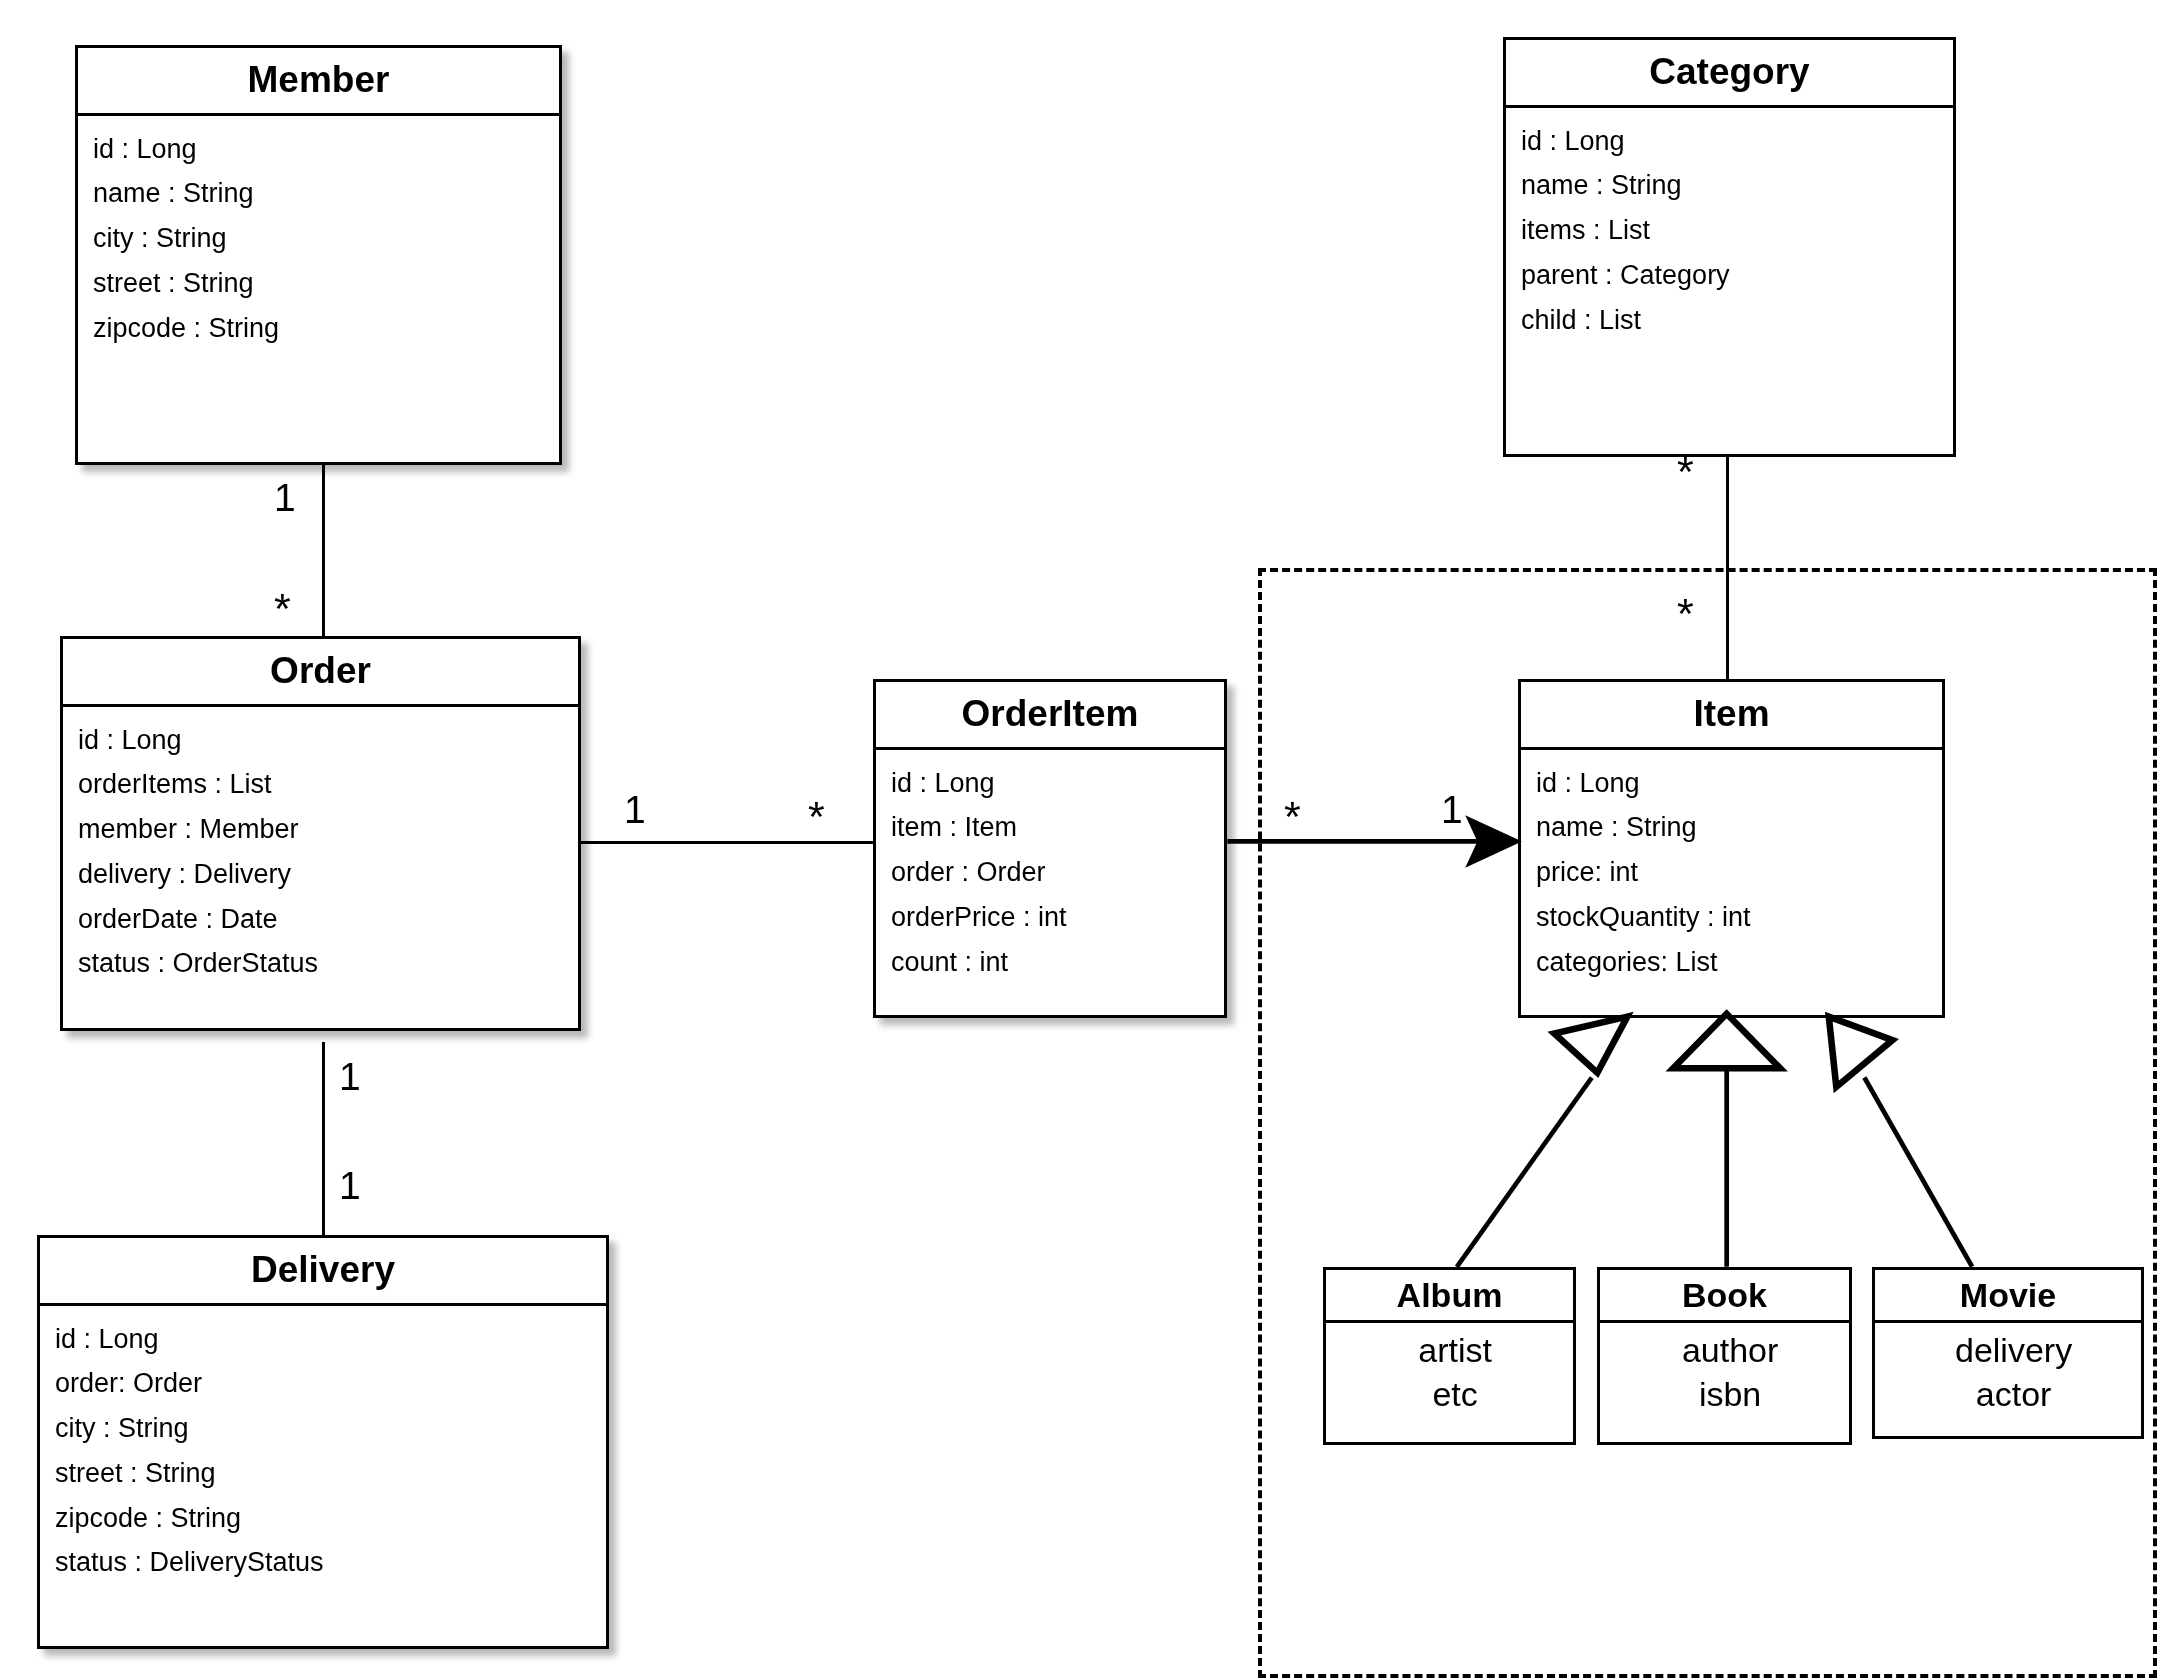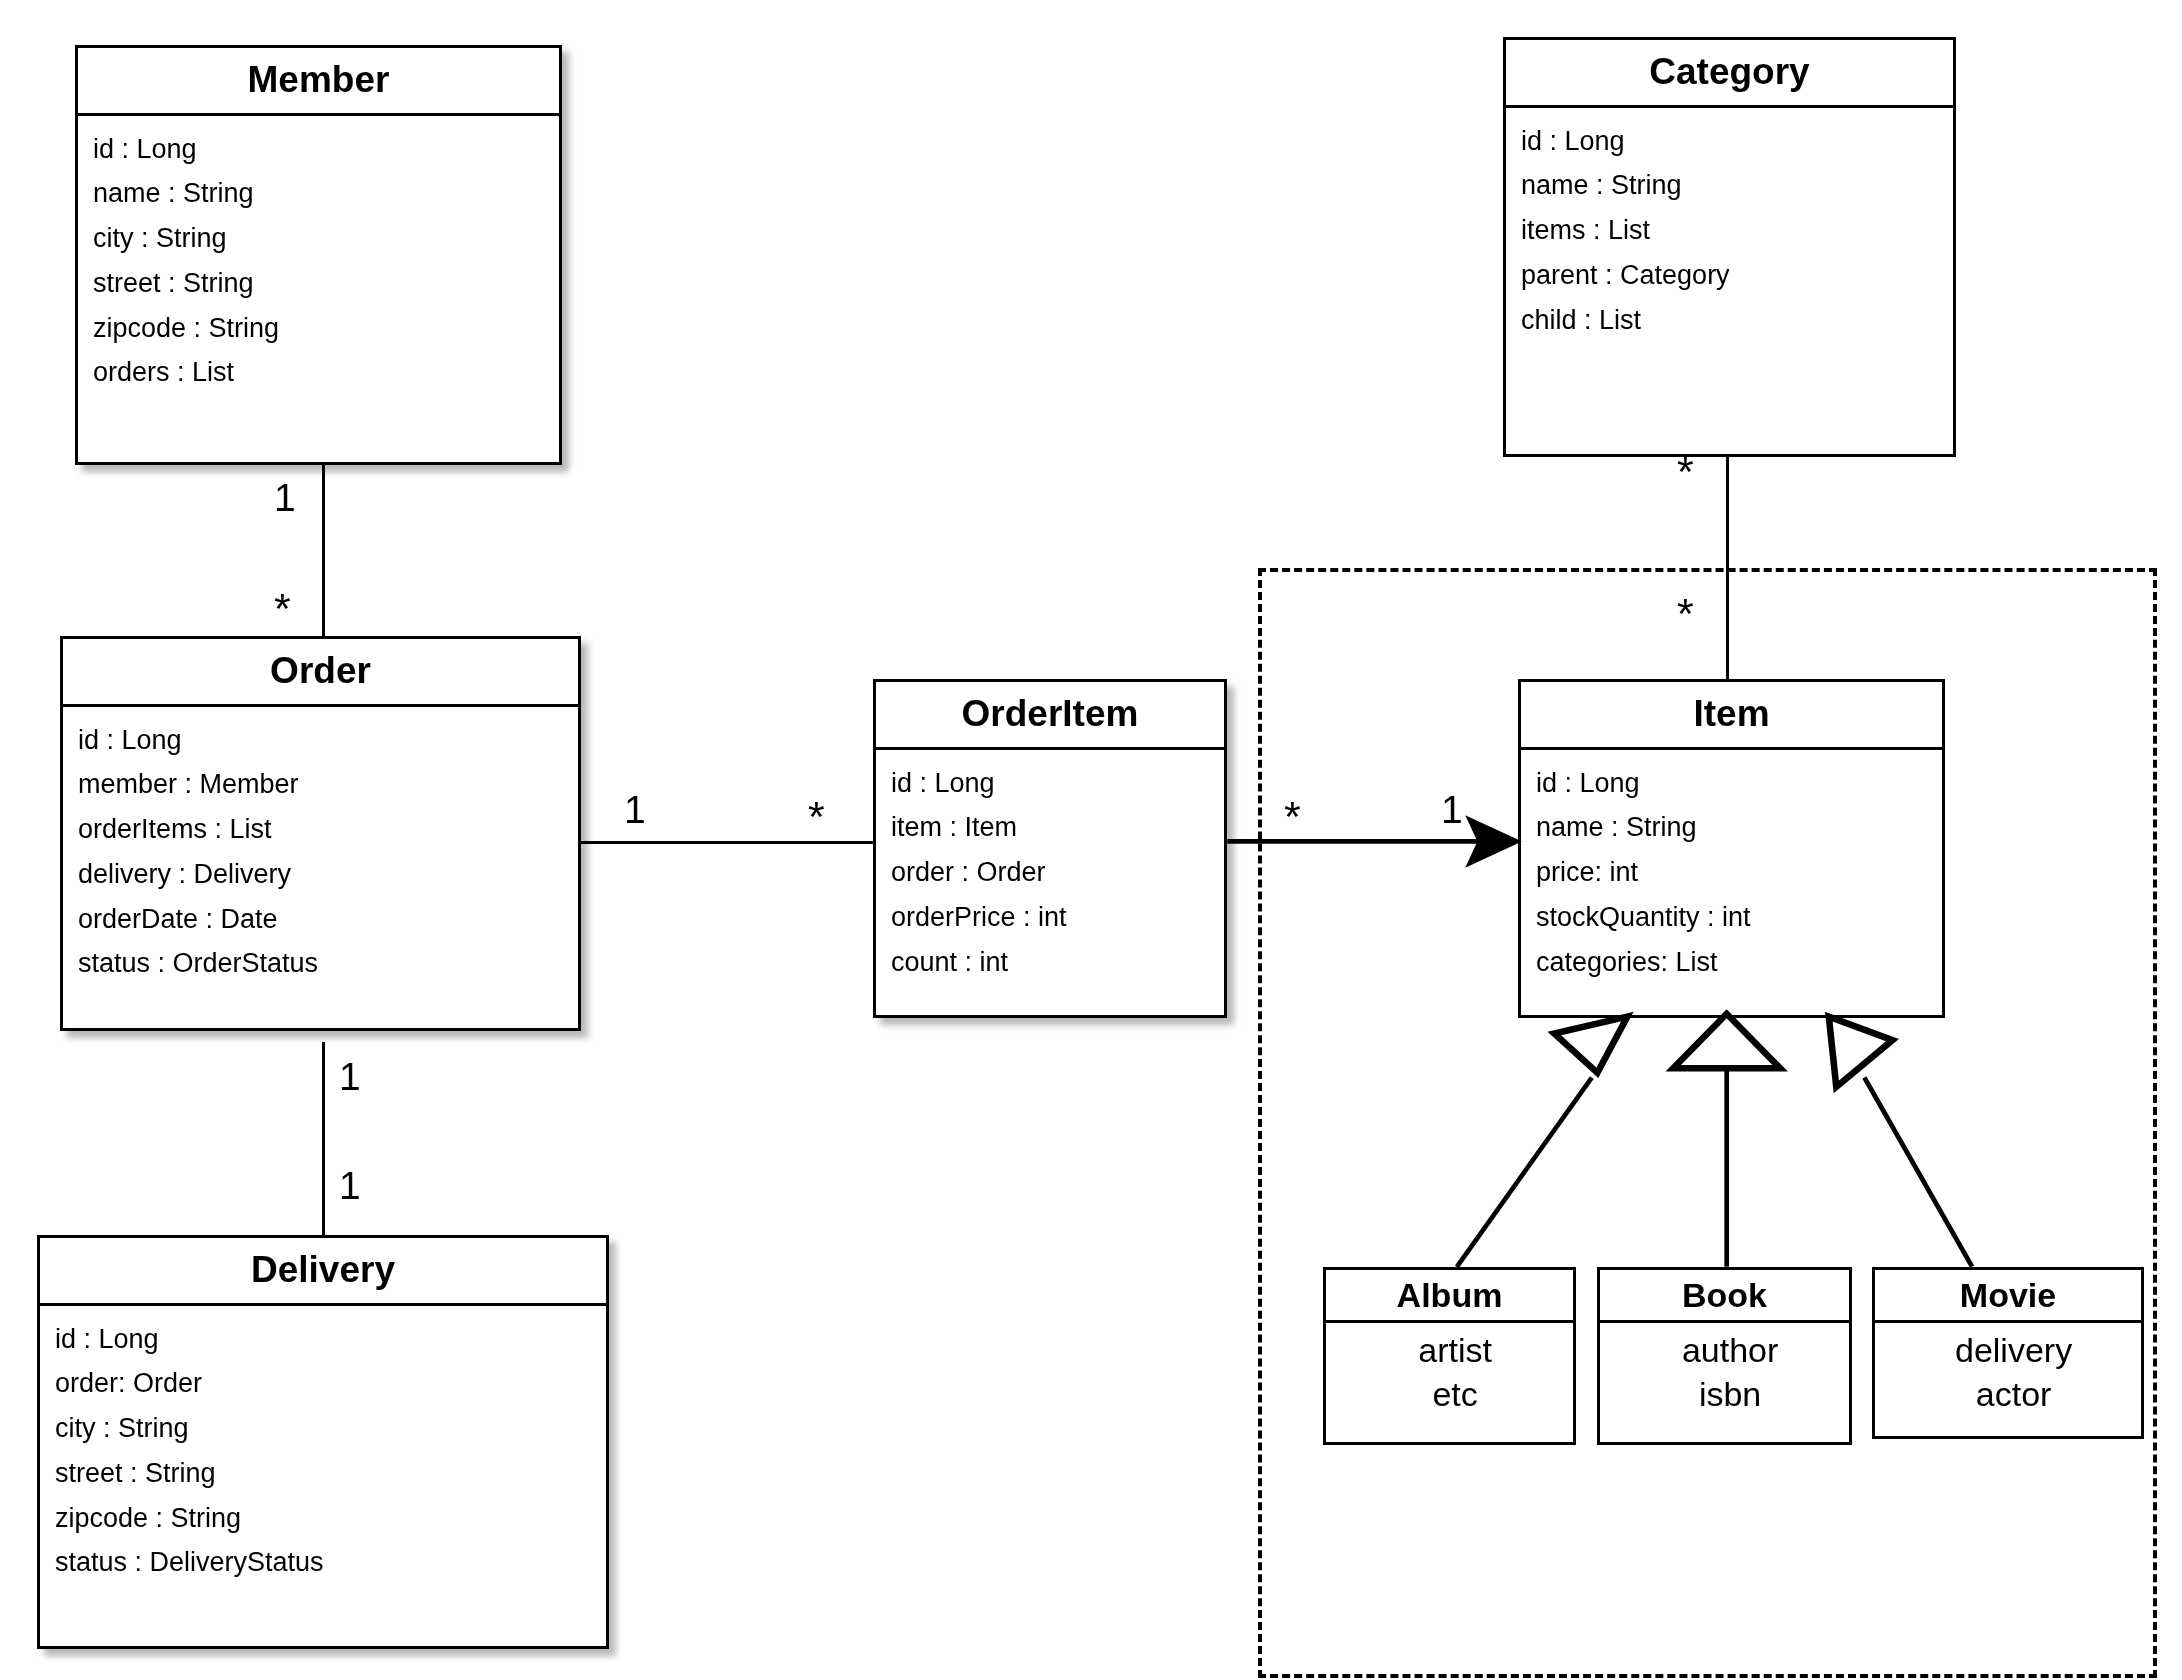--- a/index.html
+++ b/index.html
@@ -154,31 +154,30 @@
 
   <div class="uml-class big" style="left:75px; top:45px; width:487px; height:420px;">
     <div class="uml-title">Member</div>
     <div class="uml-divider"></div>
     <div class="uml-attrs">
       <div class="uml-attr">id : Long</div>
       <div class="uml-attr">name : String</div>
       <div class="uml-attr">city : String</div>
       <div class="uml-attr">street : String</div>
       <div class="uml-attr">zipcode : String</div>
-      <div class="uml-attr">orders : List</div>
     </div>
   </div>
 
   <div class="uml-class big" style="left:60px; top:636px; width:521px; height:395px;">
     <div class="uml-title">Order</div>
     <div class="uml-divider"></div>
     <div class="uml-attrs">
       <div class="uml-attr">id : Long</div>
+      <div class="uml-attr">orderItems : List</div>
       <div class="uml-attr">member : Member</div>
-      <div class="uml-attr">orderItems : List</div>
       <div class="uml-attr">delivery : Delivery</div>
       <div class="uml-attr">orderDate : Date</div>
       <div class="uml-attr">status : OrderStatus</div>
     </div>
   </div>
 
   <div class="uml-class big" style="left:37px; top:1235px; width:572px; height:414px;">
     <div class="uml-title">Delivery</div>
     <div class="uml-divider"></div>
     <div class="uml-attrs">

